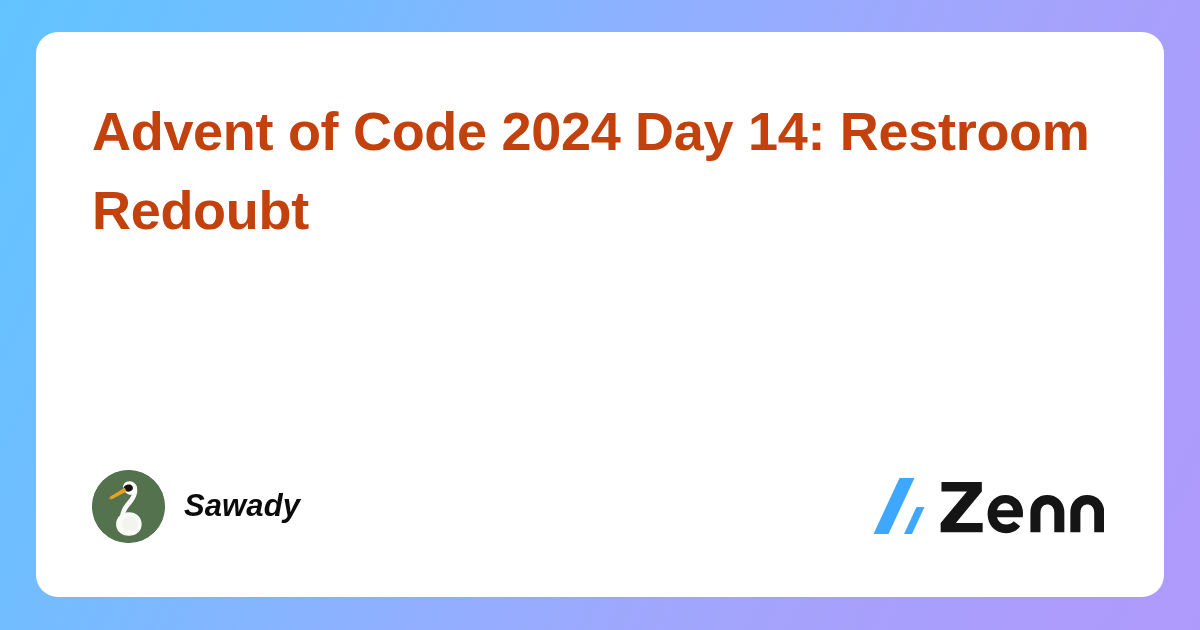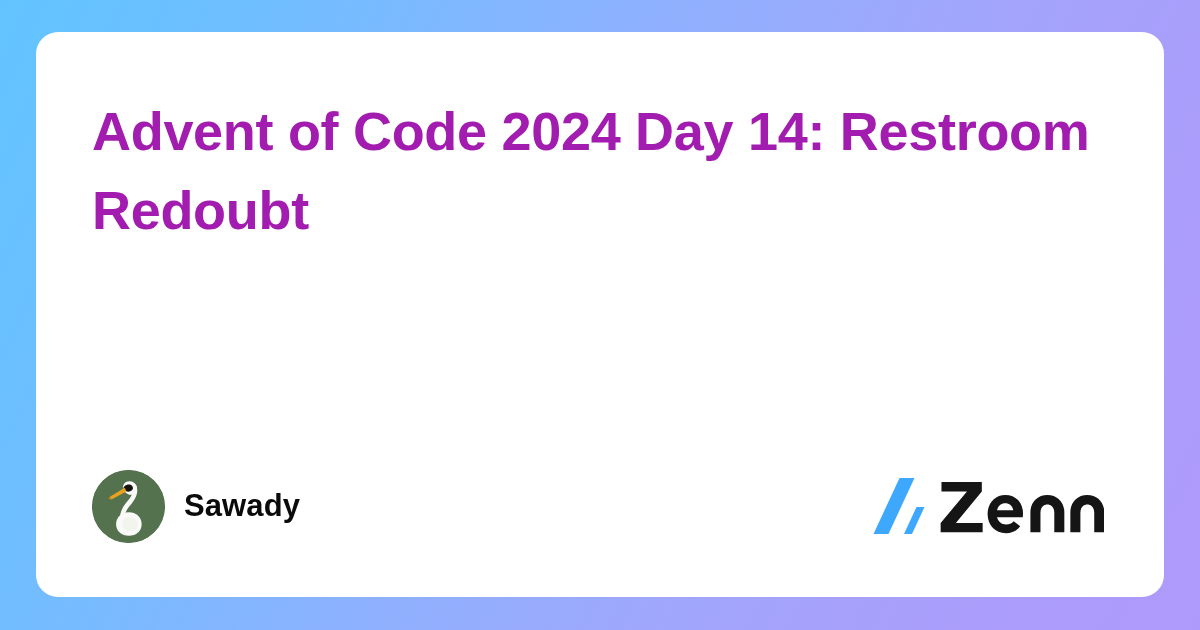--- a/index.html
+++ b/index.html
@@ -49,35 +49,36 @@
     flex: 0 0 auto;
     max-width: 1000px;
   }
   #article-title {
     margin: 0;
     font-family: "Liberation Sans", sans-serif;
     font-size: 54px;
     line-height: 1.47;
     font-weight: 700;
     letter-spacing: -0.3px;
-    color: #a21caf;
+    color: #c2410c;
     word-break: break-word;
     display: -webkit-box;
     -webkit-line-clamp: 4;
     -webkit-box-orient: vertical;
     overflow: hidden;
   }
 
   
   #footer-row {
     flex: 0 0 auto;
     display: flex;
     align-items: center;
     justify-content: space-between;
     height: 78px;
+    font-style: italic;
   }
 
   #author-block {
     display: flex;
     align-items: center;
     gap: 19px;
   }
 
   #author-avatar {
     width: 73px;

